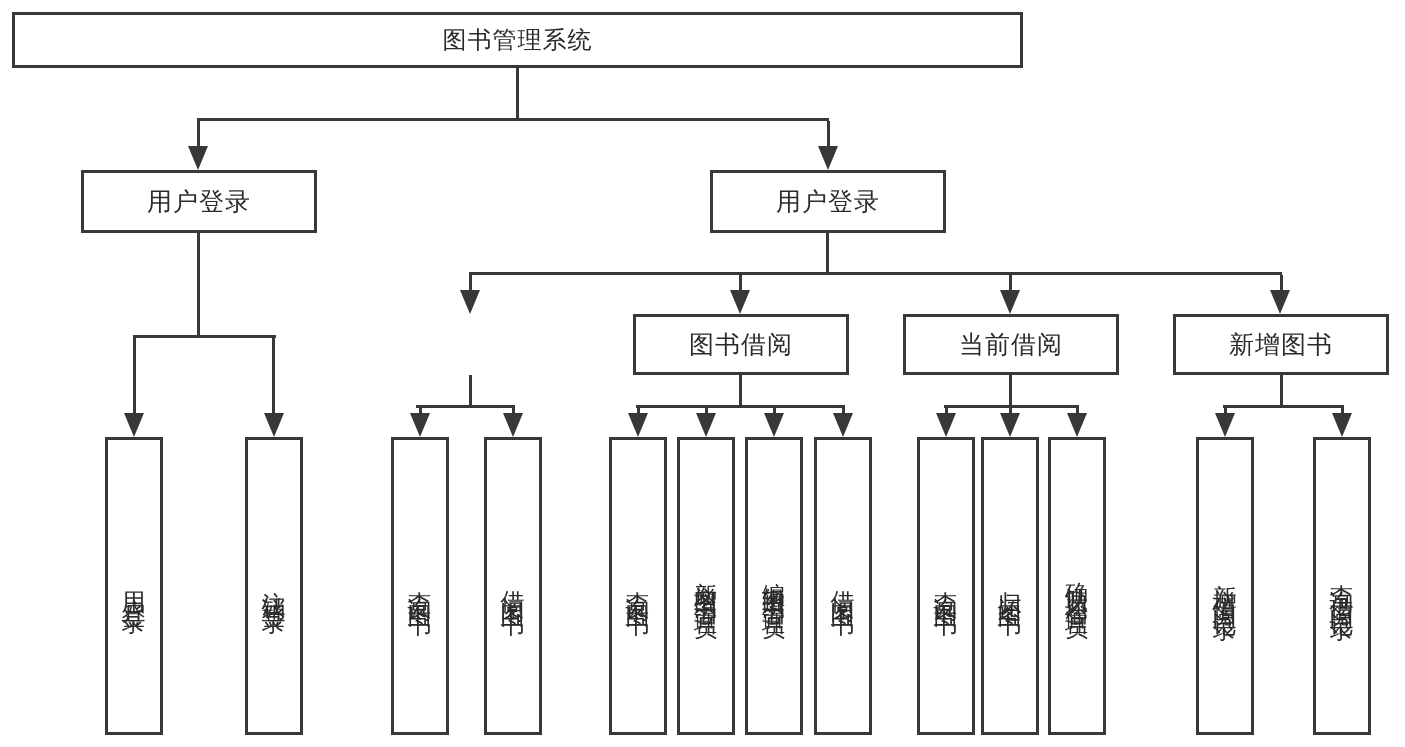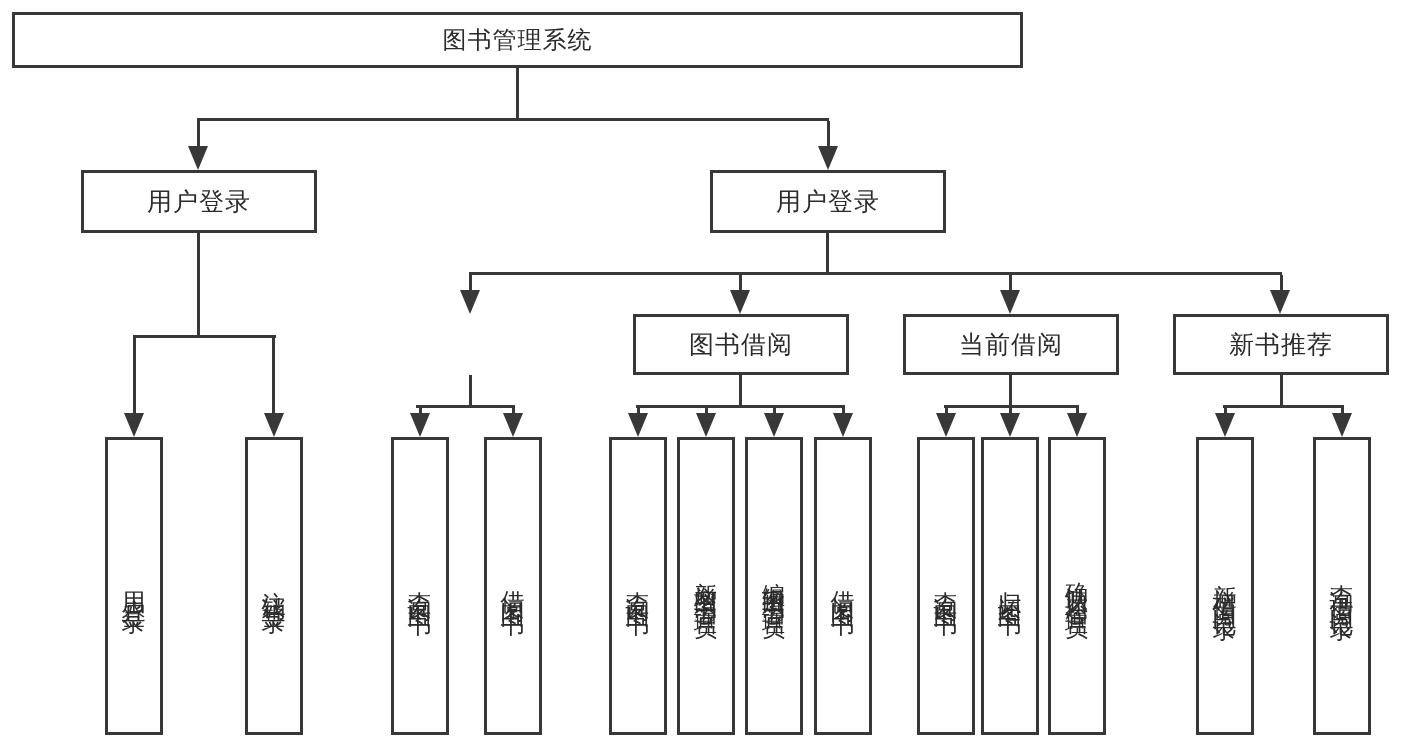--- a/index.html
+++ b/index.html
@@ -75,21 +75,21 @@
   <div class="vline" style="left:1280px;top:275px;height:17px;"></div>
   <div class="tri" style="left:1270px;top:290px;"></div>
 
   <div class="box" style="left:903px;top:314px;width:216px;height:61px;">
     <span class="hlabel">当前借阅</span>
   </div>
   <div class="box" style="left:633px;top:314px;width:216px;height:61px;">
     <span class="hlabel">图书借阅</span>
   </div>
   <div class="box" style="left:1173px;top:314px;width:216px;height:61px;">
-    <span class="hlabel">新书推荐</span>
+    <span class="hlabel">新增图书</span>
   </div>
 
   <div class="vline" style="left:469px;top:375px;height:32px;"></div>
   <div class="hline" style="left:416px;top:405px;width:99px;"></div>
   <div class="vline" style="left:419px;top:408px;height:7px;"></div>
   <div class="tri" style="left:410px;top:413px;"></div>
   <div class="vline" style="left:512px;top:408px;height:7px;"></div>
   <div class="tri" style="left:503px;top:413px;"></div>
 
   <div class="vline" style="left:739px;top:375px;height:32px;"></div>

